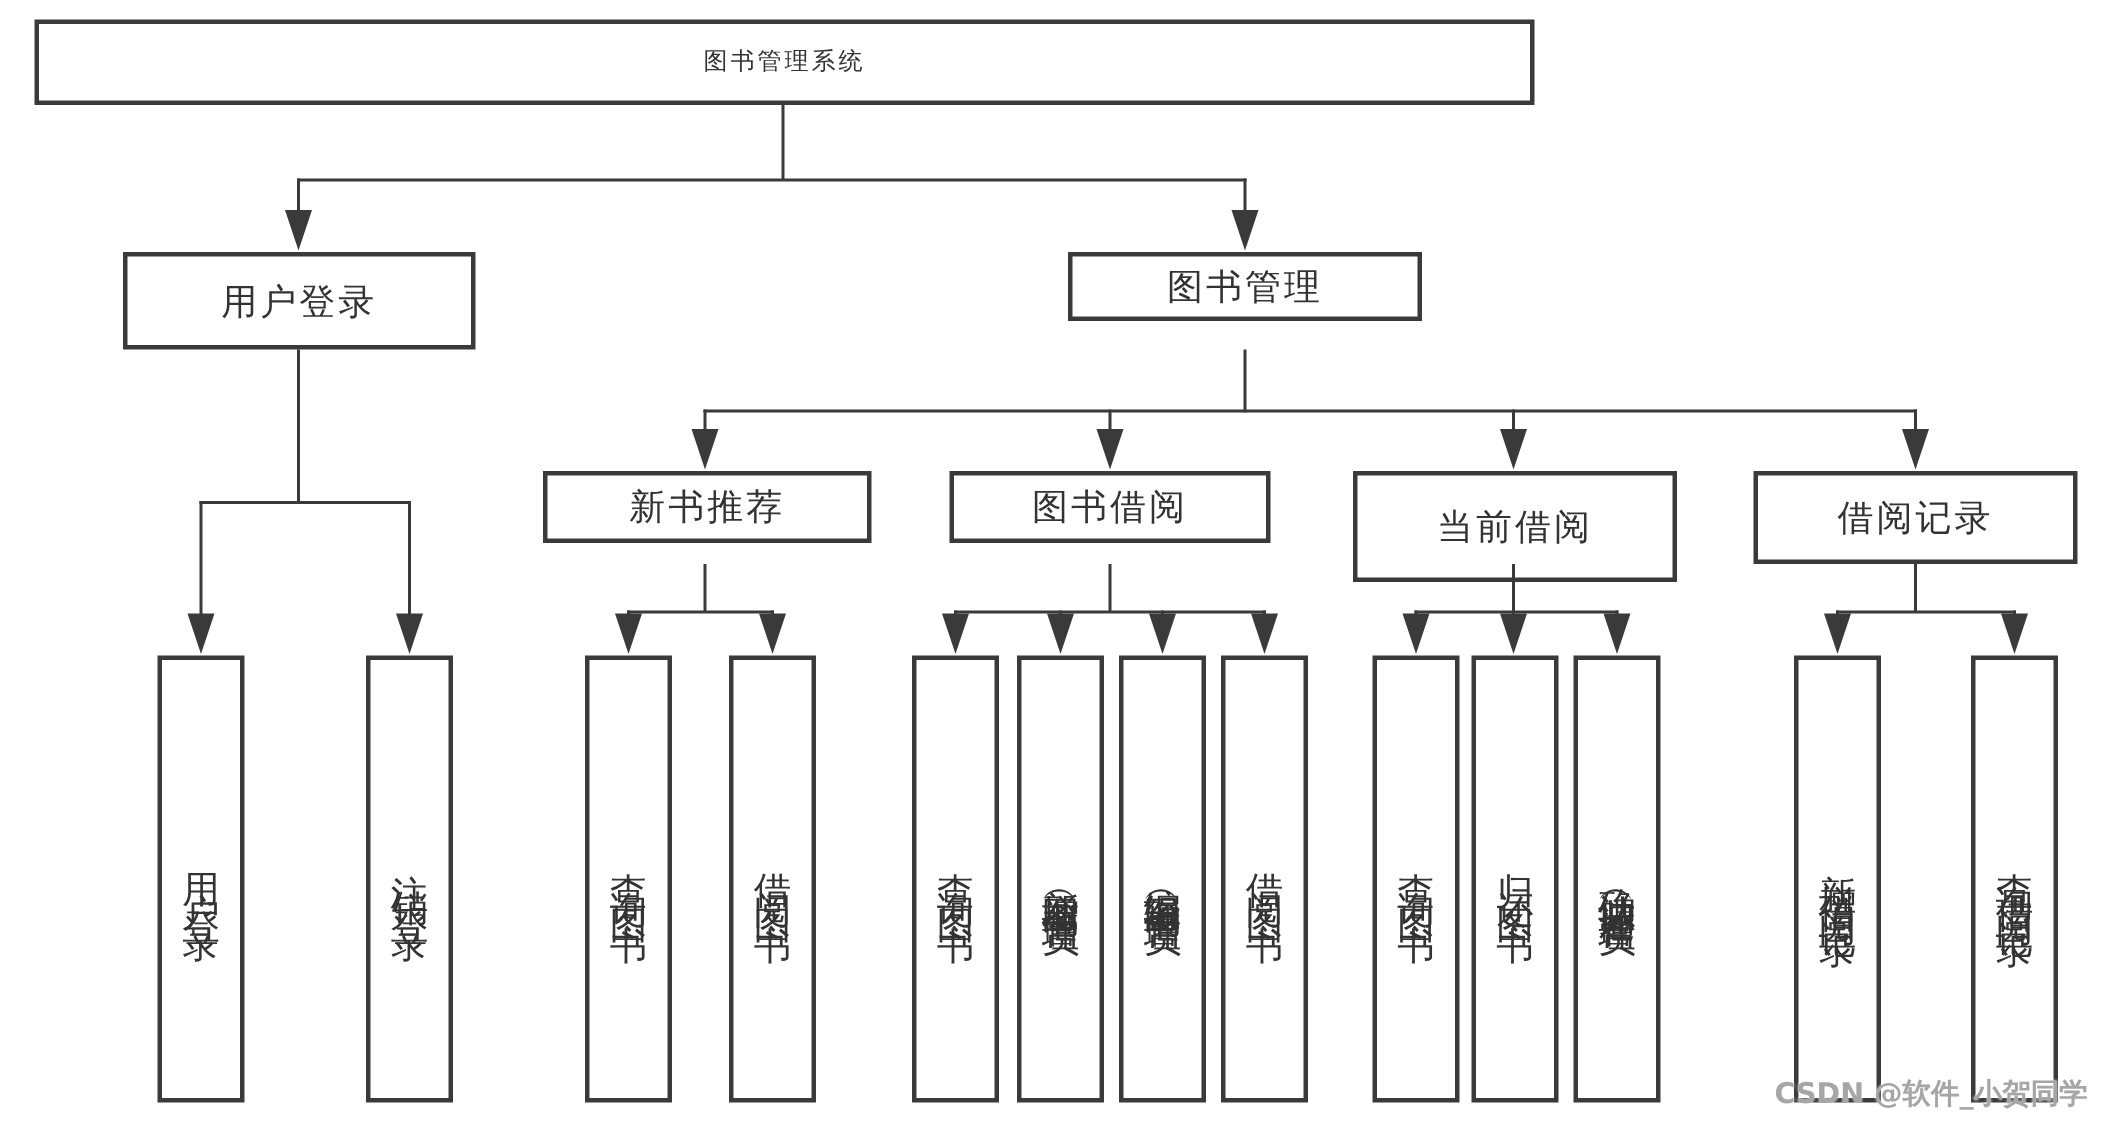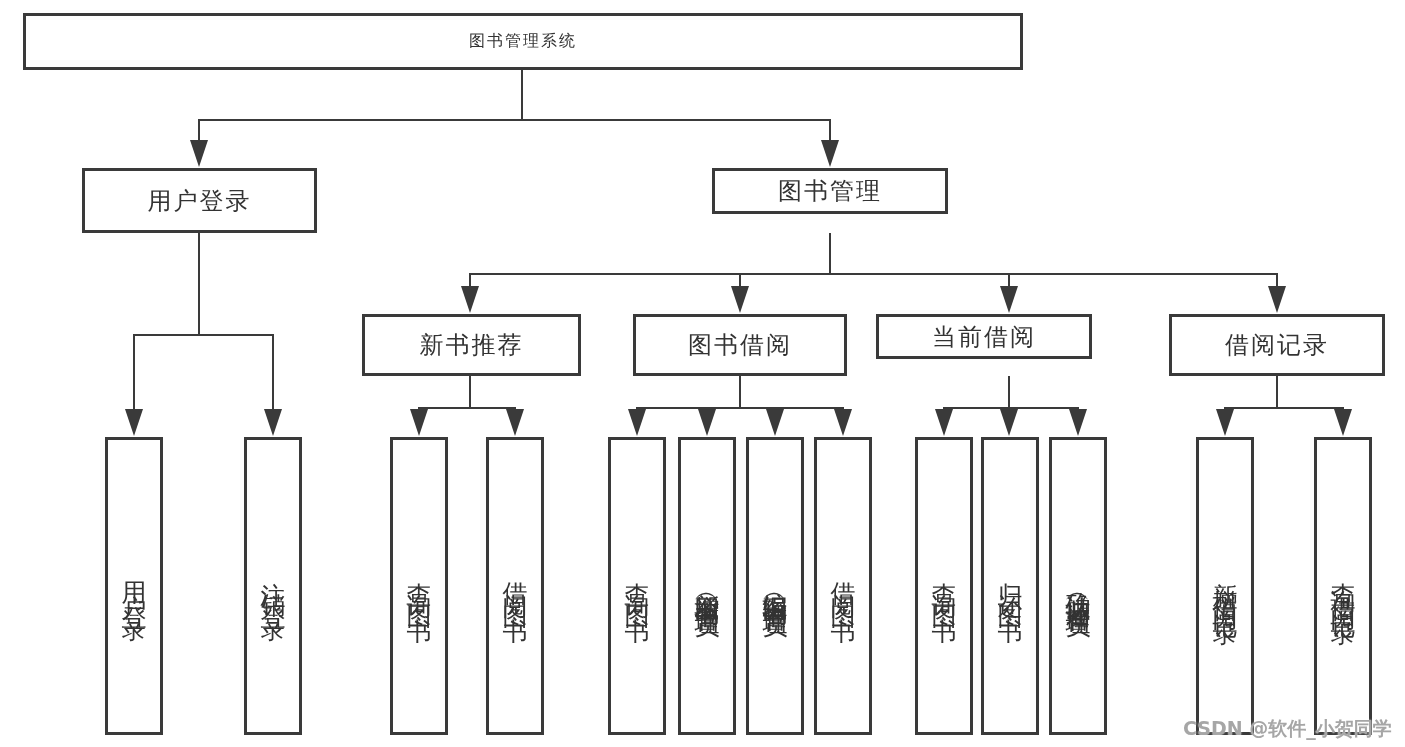--- a/index.html
+++ b/index.html
@@ -41,27 +41,27 @@
     <span class="lbl">图书管理系统</span>
   </div>
 
   <div class="box h" style="left:82px;top:168px;width:235px;height:65px">
     <span class="lbl">用户登录</span>
   </div>
   <div class="box h" style="left:712px;top:168px;width:236px;height:46px">
     <span class="lbl">图书管理</span>
   </div>
 
-  <div class="box h" style="left:362px;top:314px;width:219px;height:62px">
+  <div class="box h" style="left:362px;top:314px;width:219px;height:48px">
     <span class="lbl">新书推荐</span>
   </div>
-  <div class="box h" style="left:633px;top:314px;width:214px;height:62px">
+  <div class="box h" style="left:633px;top:314px;width:214px;height:48px">
     <span class="lbl">图书借阅</span>
   </div>
-  <div class="box h" style="left:876px;top:314px;width:216px;height:45px">
+  <div class="box h" style="left:902px;top:314px;width:216px;height:74px">
     <span class="lbl">当前借阅</span>
   </div>
   <div class="box h" style="left:1169px;top:314px;width:216px;height:62px">
     <span class="lbl">借阅记录</span>
   </div>
 
   <div class="box v vs" style="left:105px;top:437px;width:58px;height:298px">
     <span class="lbl">用户登录</span>
   </div>
   <div class="box v vs" style="left:244px;top:437px;width:58px;height:298px">

